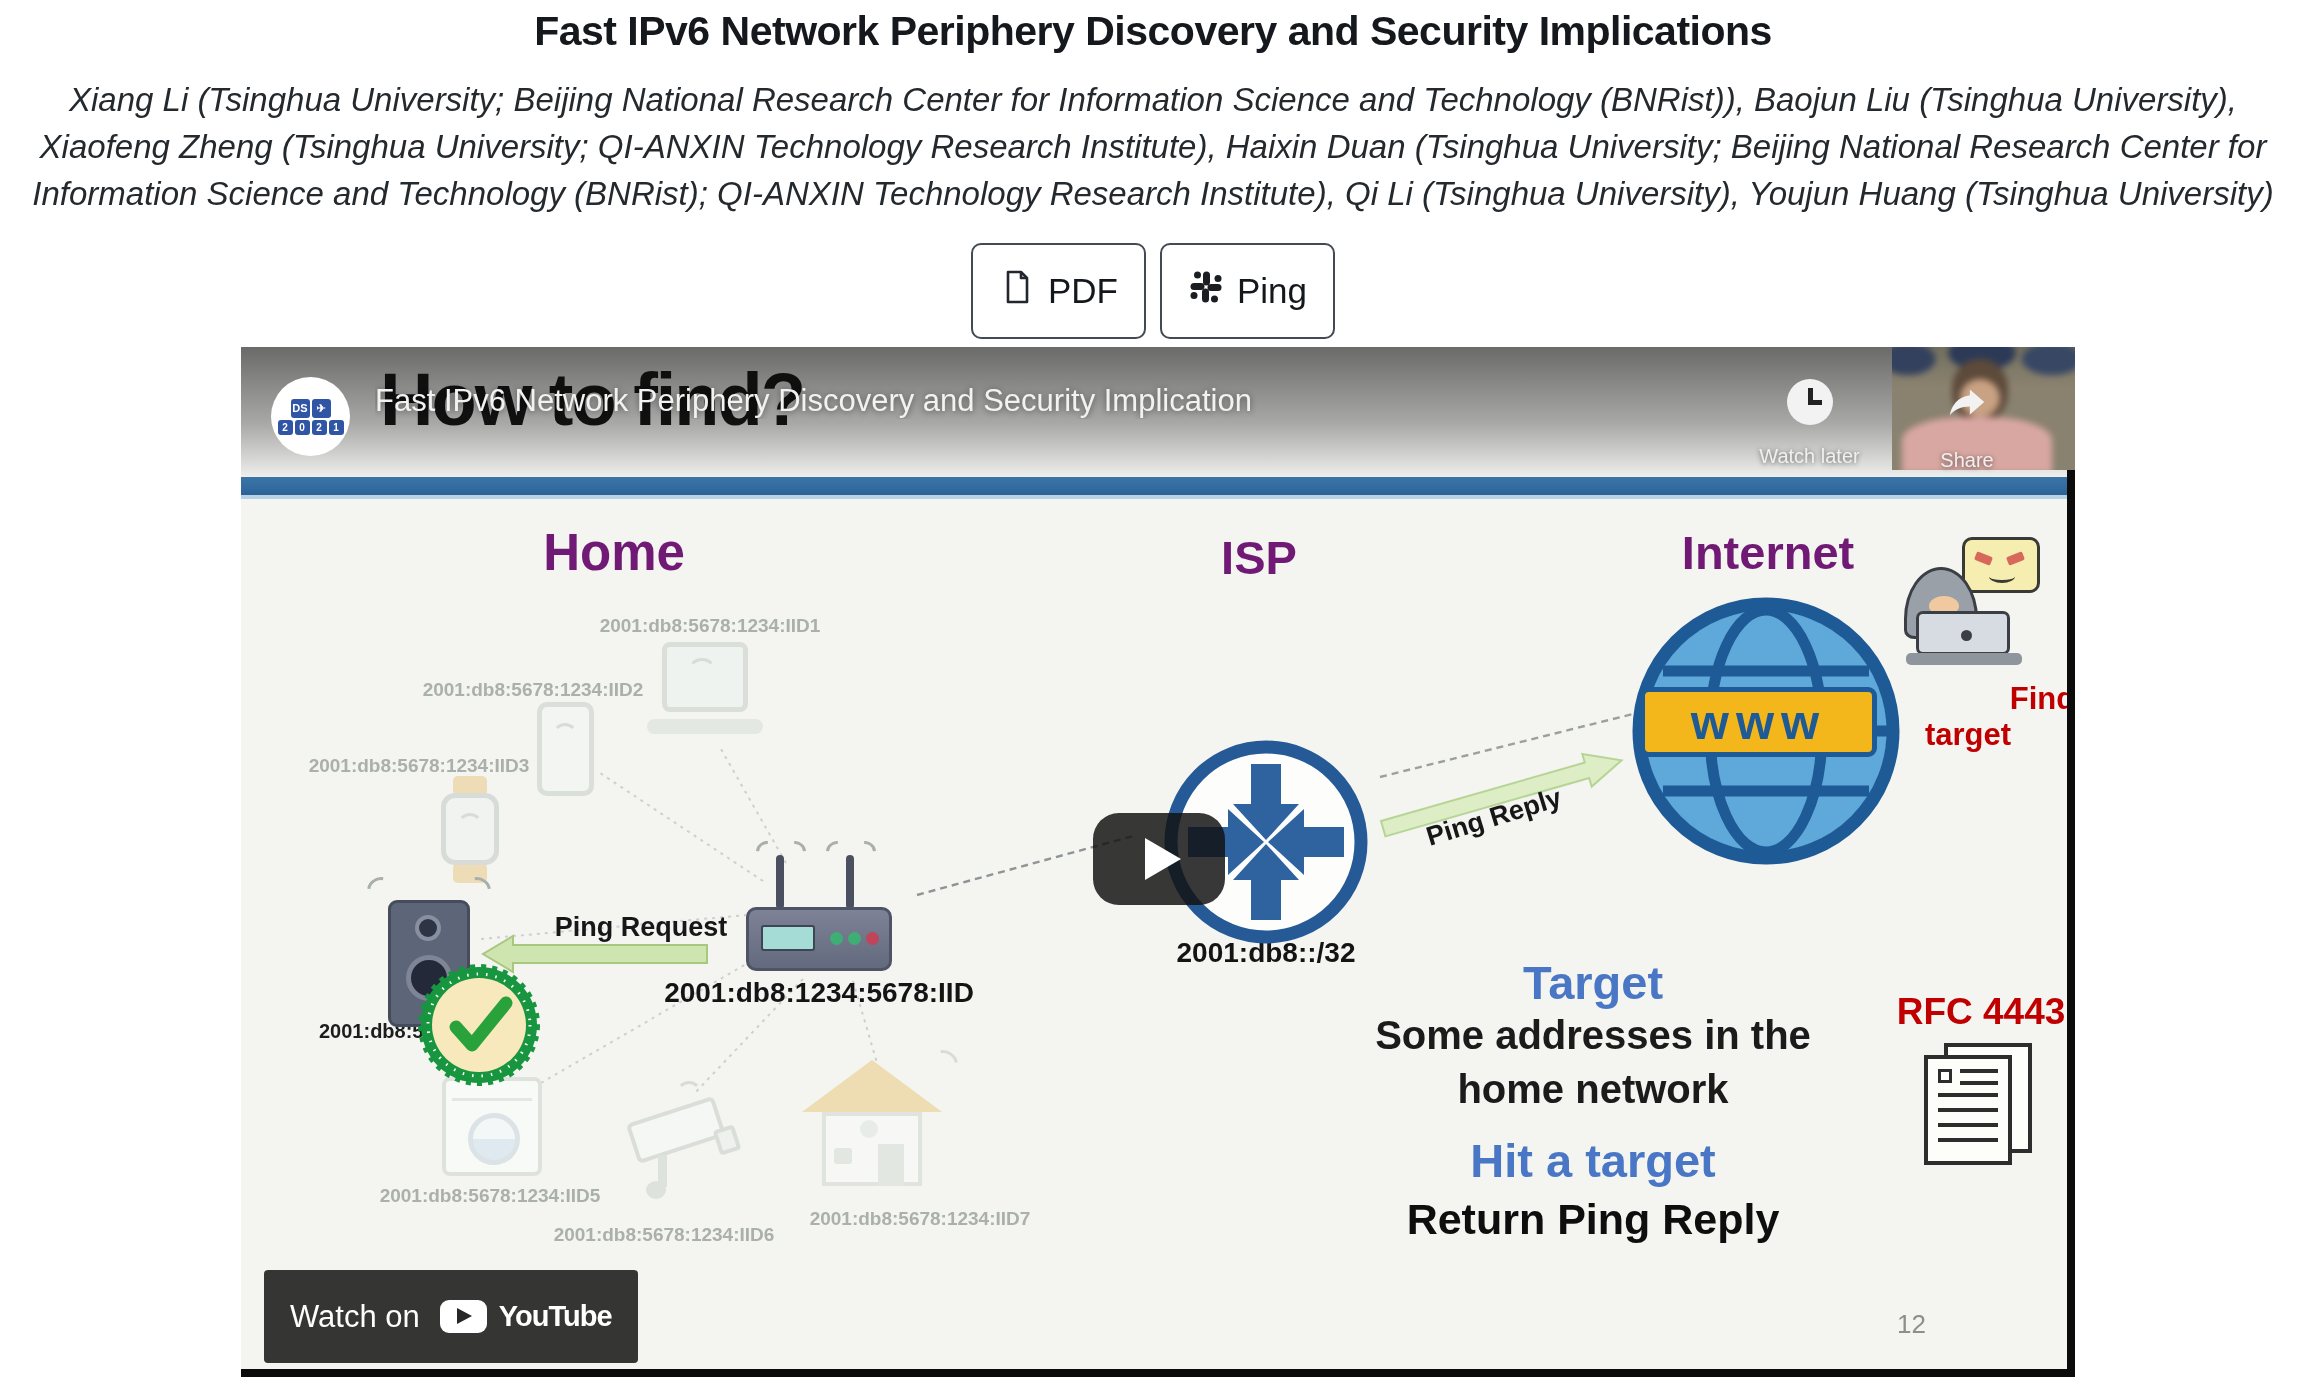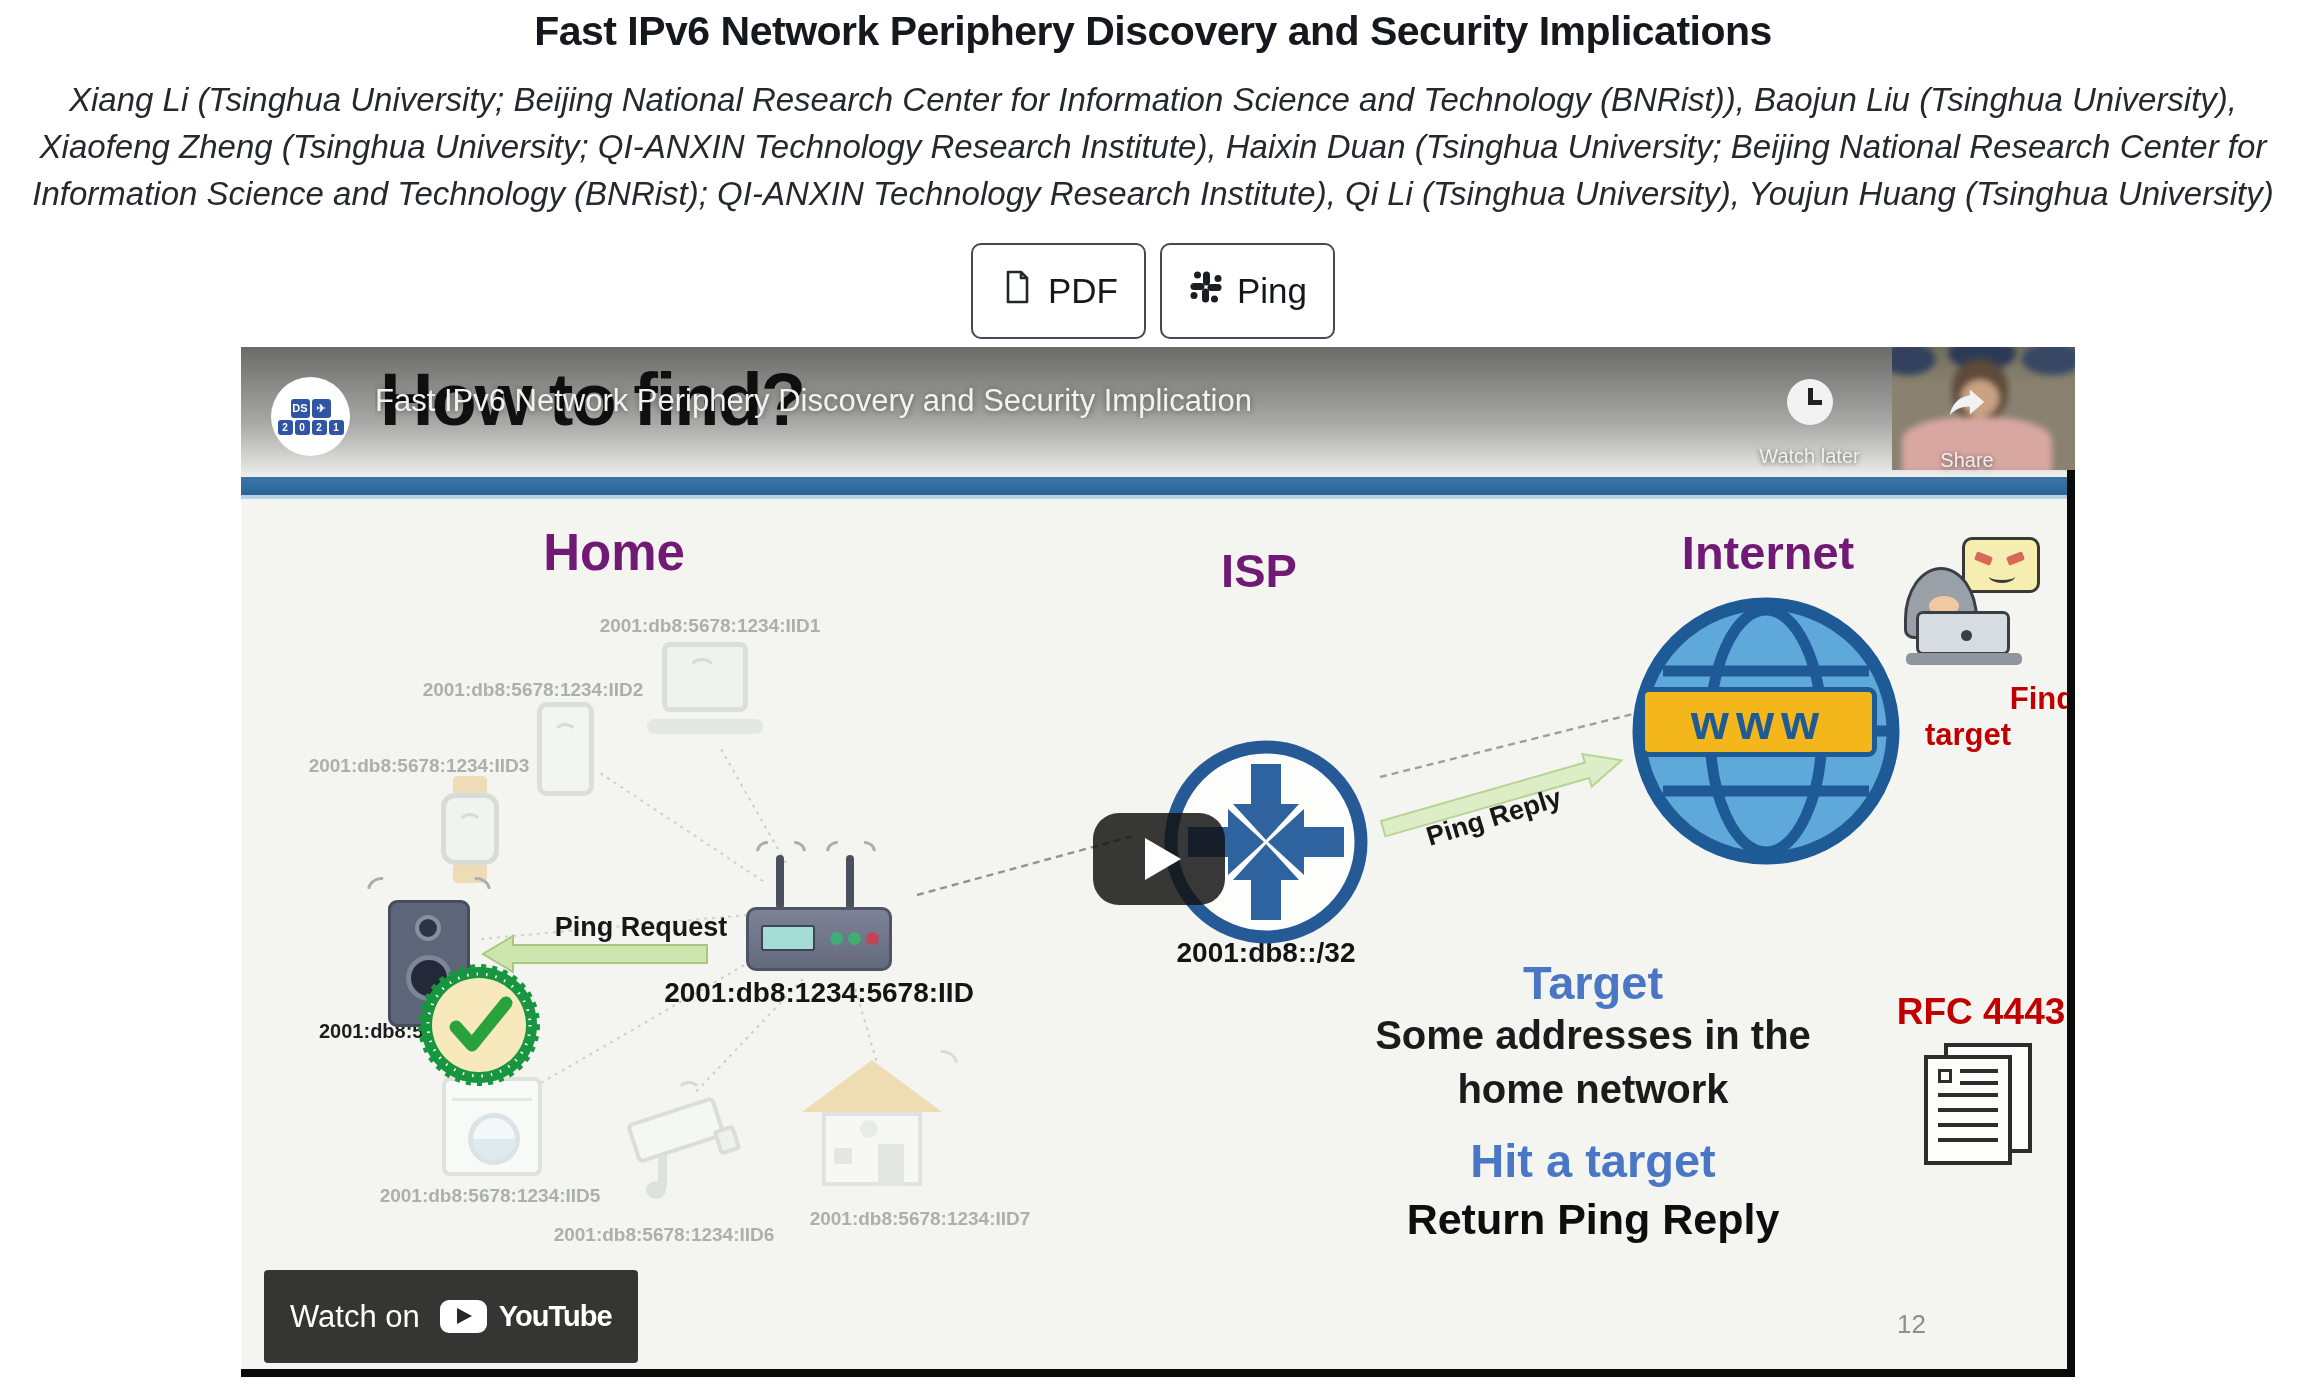--- a/index.html
+++ b/index.html
@@ -25,21 +25,21 @@
   .slide { position:absolute; left:0; top:0; width:1826px; height:1022px;
            background:#f4f4f1; overflow:hidden; }
   .slide-head { position:absolute; left:0; top:0; right:0; height:130px; background:#fbfbf9; }
   .bluebar { position:absolute; left:0; top:130px; right:0; height:22px;
              background:linear-gradient(#3d7aae,#2b6195); border-bottom:4px solid #b7d2e5; }
   .headline { position:absolute; left:139px; top:10px; font-size:74px; font-weight:700;
               color:#141414; letter-spacing:-2px; }
 
   .sec { position:absolute; transform:translateX(-50%); font-weight:700; color:#701a75; white-space:nowrap; }
   .sec.home { left:373px; top:176px; font-size:51px; }
-  .sec.isp { left:1018px; top:196px; font-size:47px; }
+  .sec.isp { left:1018px; top:183px; font-size:47px; }
   .sec.internet { left:1527px; top:178px; font-size:47px; }
 
   .dlabel { position:absolute; transform:translateX(-50%); font-size:19px; font-weight:600;
             color:#aab0ac; white-space:nowrap; }
   .dlabel.dark { transform:none; color:#1d1d1d; font-weight:700; font-size:20px; }
   .rlabel { position:absolute; transform:translateX(-50%); font-size:28px; font-weight:700;
             color:#141414; white-space:nowrap; }
 
   
   .laptop { left:406px; top:295px; width:116px; height:100px; }

